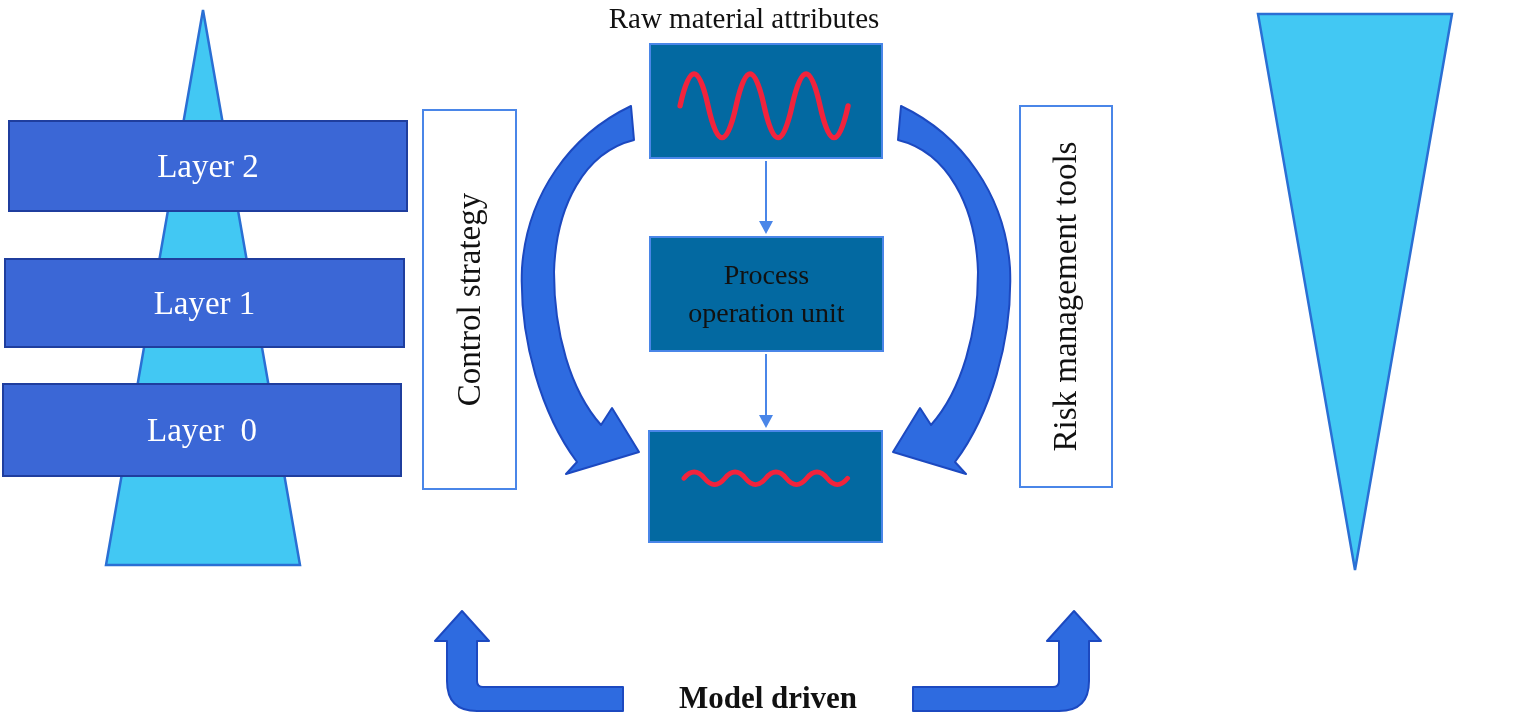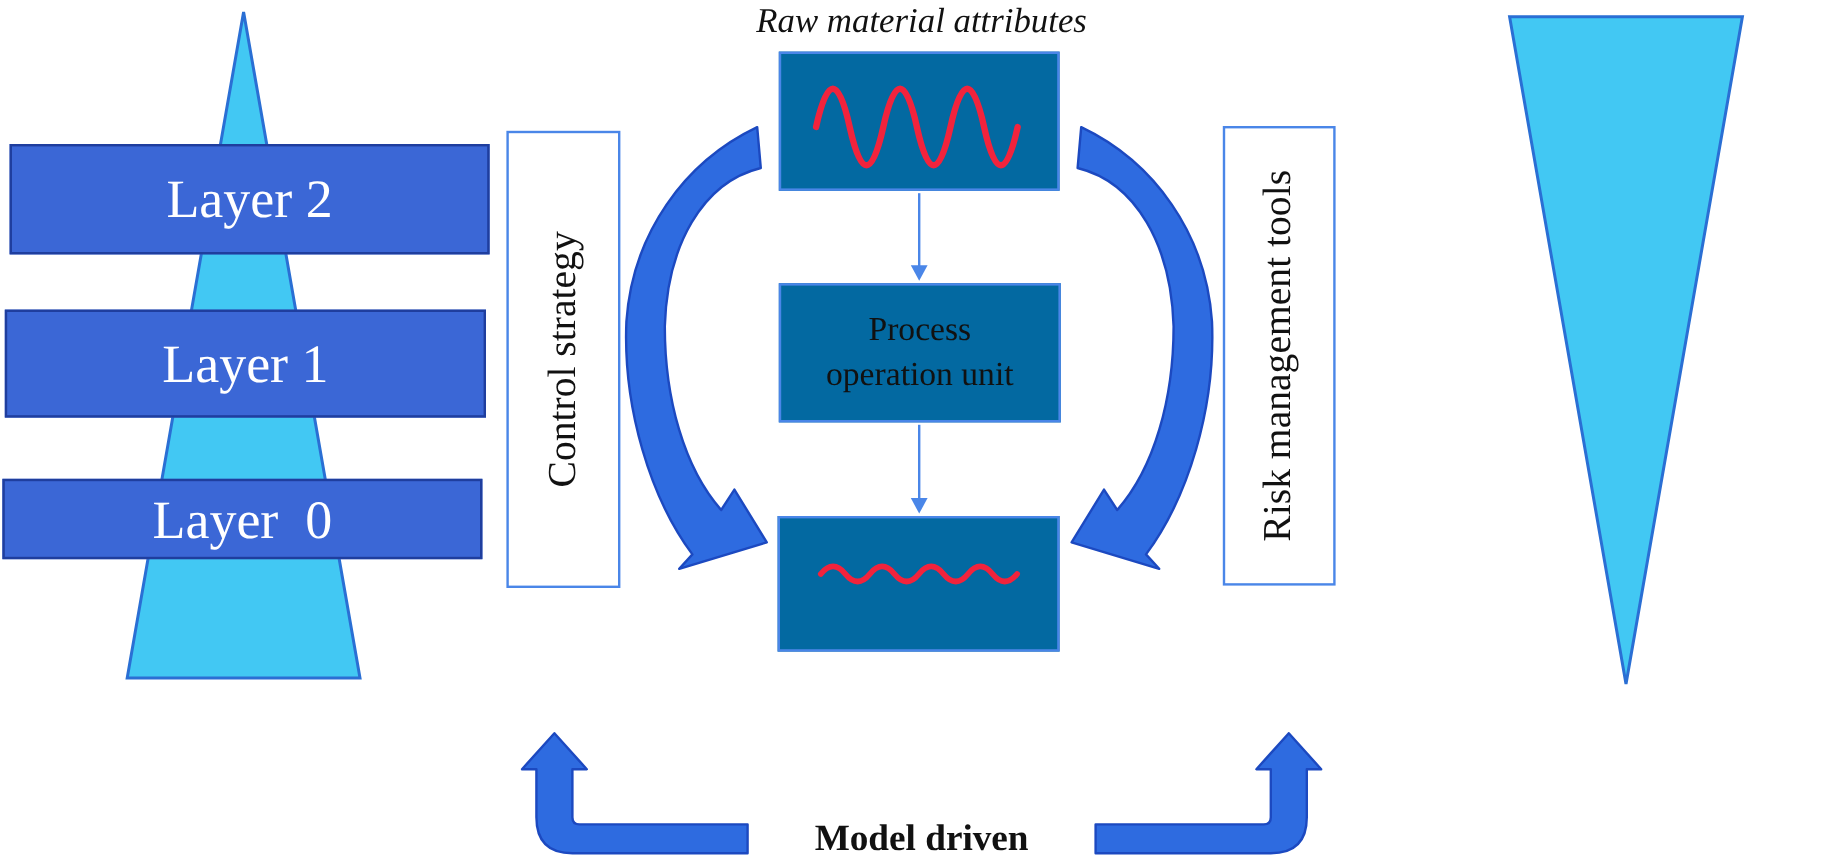--- a/index.html
+++ b/index.html
@@ -12,21 +12,21 @@
   html,body{margin:0;padding:0;}
   body{font-family:"Liberation Serif","DejaVu Serif",serif;background:var(--background);}
   .canvas{position:relative;width:1536px;height:718px;background:var(--background);overflow:hidden;}
   .shapes{position:absolute;left:0;top:0;width:1536px;height:718px;z-index:0;}
   .fill-funnel{fill:var(--funnel-cyan);stroke:var(--funnel-border);stroke-width:2.5;}
   .fill-arrow{fill:var(--arrow-blue);stroke:var(--arrow-border);stroke-width:2;stroke-linejoin:round;}
   .thin-line{stroke:var(--box-border);stroke-width:2;fill:none;}
   .thin-head{fill:var(--box-border);}
   .bar{position:absolute;z-index:2;background:var(--bar-blue);border:2px solid var(--bar-border);
        display:flex;align-items:center;justify-content:center;color:var(--text-white);
-       font-size:45px;white-space:pre;box-sizing:border-box;}
+       font-size:33px;white-space:pre;box-sizing:border-box;}
   .vbox{position:absolute;z-index:2;background:#fff;border:2px solid var(--box-border);
         display:flex;align-items:center;justify-content:center;box-sizing:border-box;}
   .vbox span{transform:rotate(-90deg);white-space:nowrap;font-size:33px;color:var(--text-dark);}
   .cbox{position:absolute;z-index:2;background:#0369a1;border:2px solid var(--box-border);
         display:flex;flex-direction:column;align-items:center;justify-content:center;
         box-sizing:border-box;color:var(--text-dark);font-size:28px;line-height:1.35;}
   .title{position:absolute;z-index:2;color:var(--text-dark);font-size:29px;white-space:nowrap;
          transform:translateX(-50%);}
   .bold{font-weight:bold;font-size:31px;}
   .wave-svg{display:block;}
@@ -56,32 +56,32 @@
 
     <path class="fill-arrow" d="M 1074 611 L 1047 641 L 1059 641 L 1059 681 Q 1059 687 1053 687 L 913 687 L 913 711 L 1059 711 Q 1089 711 1089 681 L 1089 641 L 1101 641 Z"></path>
   </svg>
 
   <div class="bar" style="left:8px;top:120px;width:400px;height:92px;">
     <span>Layer 2</span>
   </div>
   <div class="bar" style="left:4px;top:258px;width:401px;height:90px;">
     <span>Layer 1</span>
   </div>
-  <div class="bar" style="left:2px;top:399px;width:400px;height:67px;">
+  <div class="bar" style="left:2px;top:383px;width:400px;height:94px;">
     <span>Layer  0</span>
   </div>
 
   <div class="vbox" style="left:422px;top:109px;width:95px;height:381px;">
     <span>Control strategy</span>
   </div>
   <div class="vbox" style="left:1019px;top:105px;width:94px;height:383px;">
     <span>Risk management tools</span>
   </div>
 
-  <div class="title" style="left:768px;top:2px;font-style:italic;">Raw material attributes</div>
+  <div class="title" style="left:744px;top:2px;">Raw material attributes</div>
 
   <div class="cbox" style="left:649px;top:43px;width:234px;height:116px;">
     <svg class="wave-svg" width="234" height="116" viewBox="0 0 234 116">
       <path d="M 28 63 q 14.5 -66 29 0 q 14.5 66 29 0 q 14.5 -66 29 0 q 14.5 66 29 0 q 14.5 -66 29 0 q 14.5 66 29 0" fill="none" stroke="var(--wave-red)" stroke-width="5.5" stroke-linecap="round"></path>
     </svg>
   </div>
 
   <div class="cbox" style="left:649px;top:236px;width:235px;height:116px;">
     <span>Process</span>
     <span>operation unit</span>

